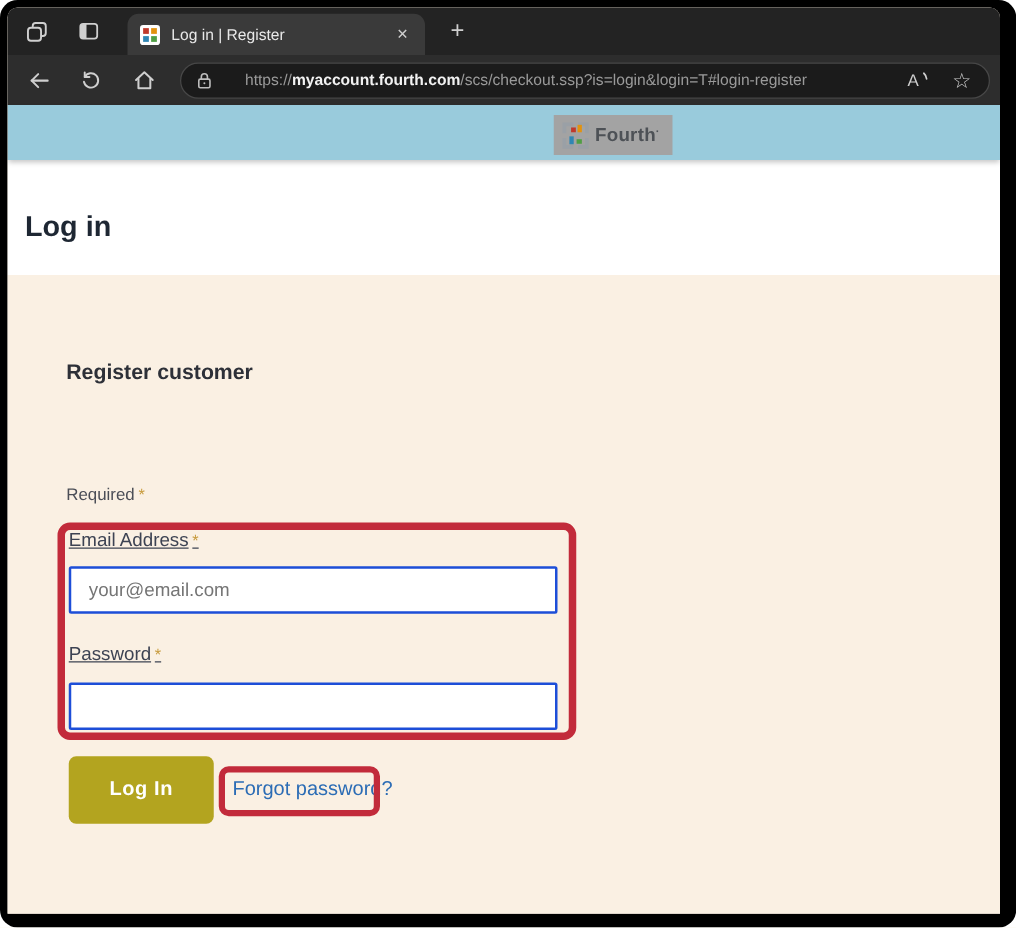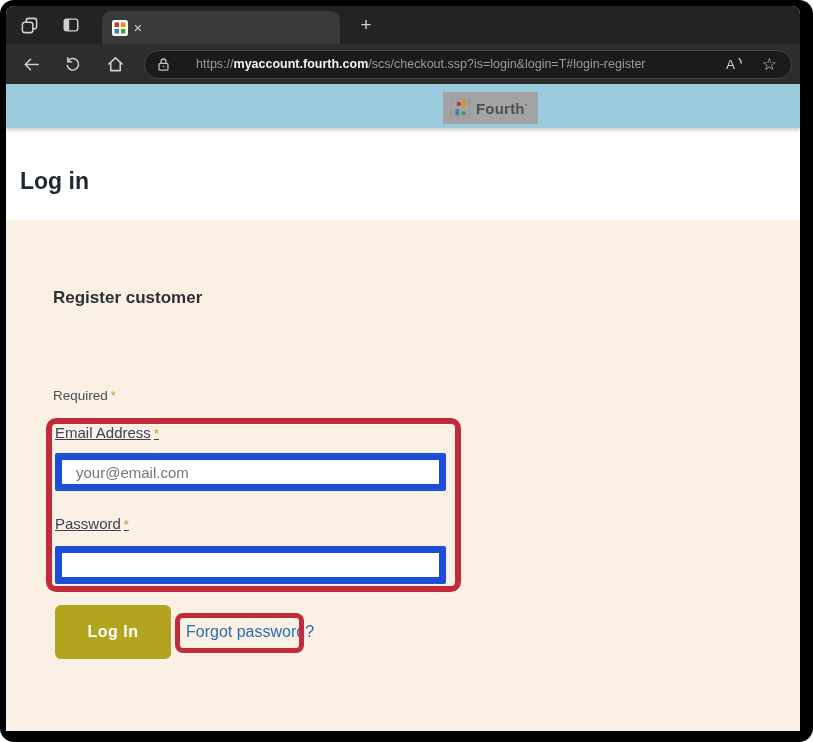--- a/index.html
+++ b/index.html
@@ -92,21 +92,21 @@
   }
   .required-note {
     position:absolute; left:47px; top:168px; font-size:13.5px; color:#4b4e57;
   }
   .asterisk { color:#c79a3b; font-size:13px; margin-left:3px; }
   .field-label { position:absolute; font-size:15px; color:#3d4353;text-decoration:underline; }
   .lbl-email { left:49px; top:204px; }
   .lbl-password { left:49px; top:295px; }
   .text-input {
     position:absolute; left:49px; width:391px; height:38px;
-    background:#ffffff; border:7px solid #1d4ed8; border-radius:2px;
+    background:#ffffff; border:2px solid #1d4ed8; border-radius:2px;
     font-family:"Liberation Sans", sans-serif; font-size:15px; color:#333;
     padding:0 14px; outline:none;
   }
   .text-input::placeholder { color:#757575; opacity:1; }
   .inp-email { top:233px; }
   .inp-password { top:326px; }
   .login-btn {
     position:absolute; left:49px; top:385px; width:116px; height:54px;
     background:#b3a41f; border:none; border-radius:6px;
     color:#ffffff; font-family:"Liberation Sans", sans-serif;
@@ -144,20 +144,21 @@
         </svg>
       </div>
       <div class="tab">
         <svg width="16" height="16" viewBox="0 0 16 16">
           <rect x="0" y="0" width="16" height="16" rx="2.5" fill="#ffffff"></rect>
           <rect x="2.5" y="2.5" width="4.6" height="4.6" fill="#c0392b"></rect>
           <rect x="8.9" y="2.5" width="4.6" height="4.6" fill="#e2920f"></rect>
           <rect x="2.5" y="8.9" width="4.6" height="4.6" fill="#2f86b4"></rect>
           <rect x="8.9" y="8.9" width="4.6" height="4.6" fill="#4f9e44"></rect>
         </svg>
+        <span class="tab-title">Log in | Register</span>
         <span class="tab-close">×</span>
       </div>
       <div class="newtab">+</div>
     </div>
 
     <div class="navbar">
       <div class="nav-btn nav-back">
         <svg width="19" height="19" viewBox="0 0 20 20" fill="none" stroke="#cfcfcf" stroke-width="1.7" stroke-linecap="round" stroke-linejoin="round">
           <path d="M17 10 H3.5"></path>
             <path d="M9 4.5 L3.5 10 L9 15.5"></path>

